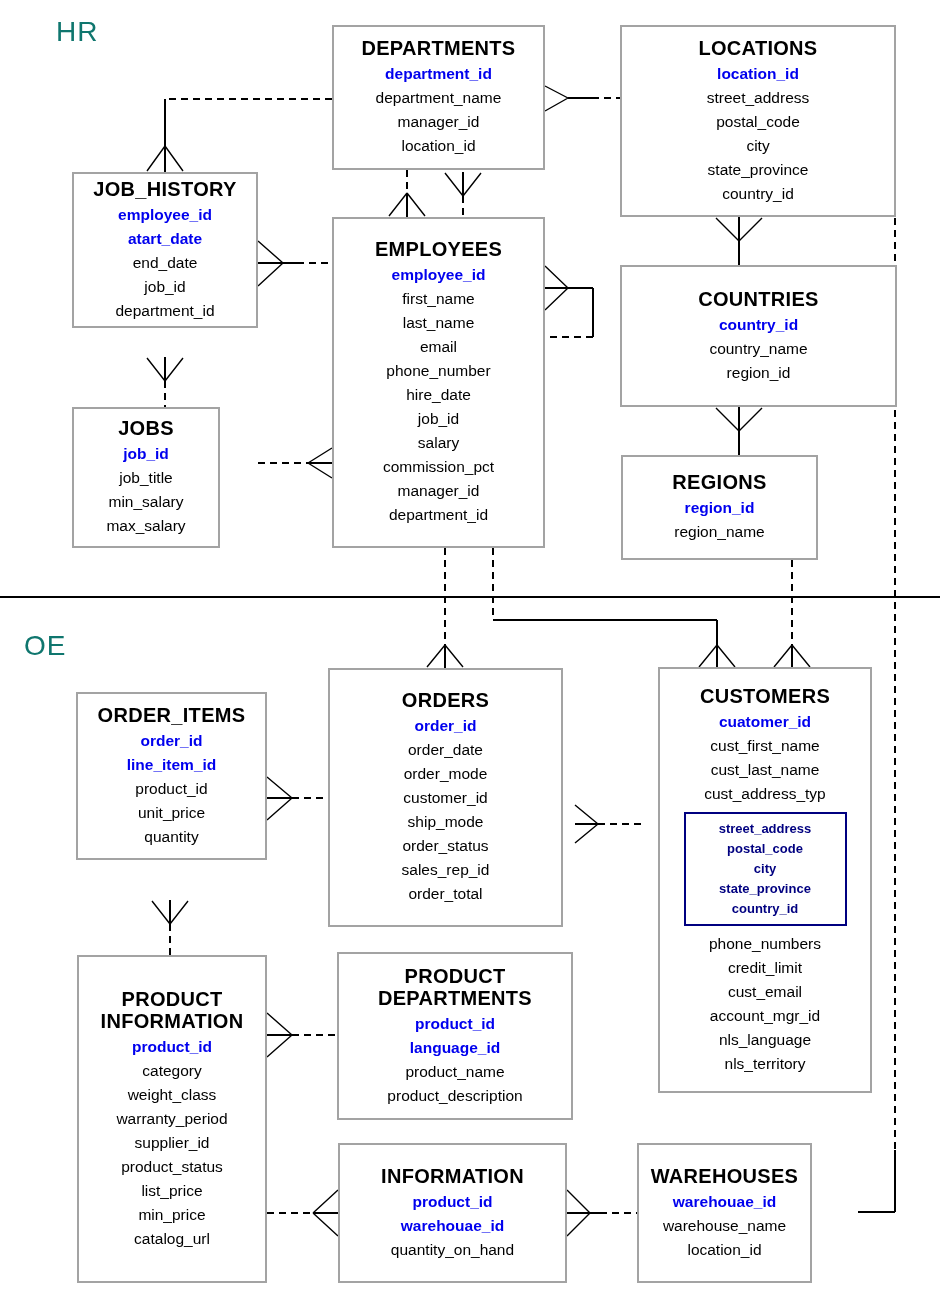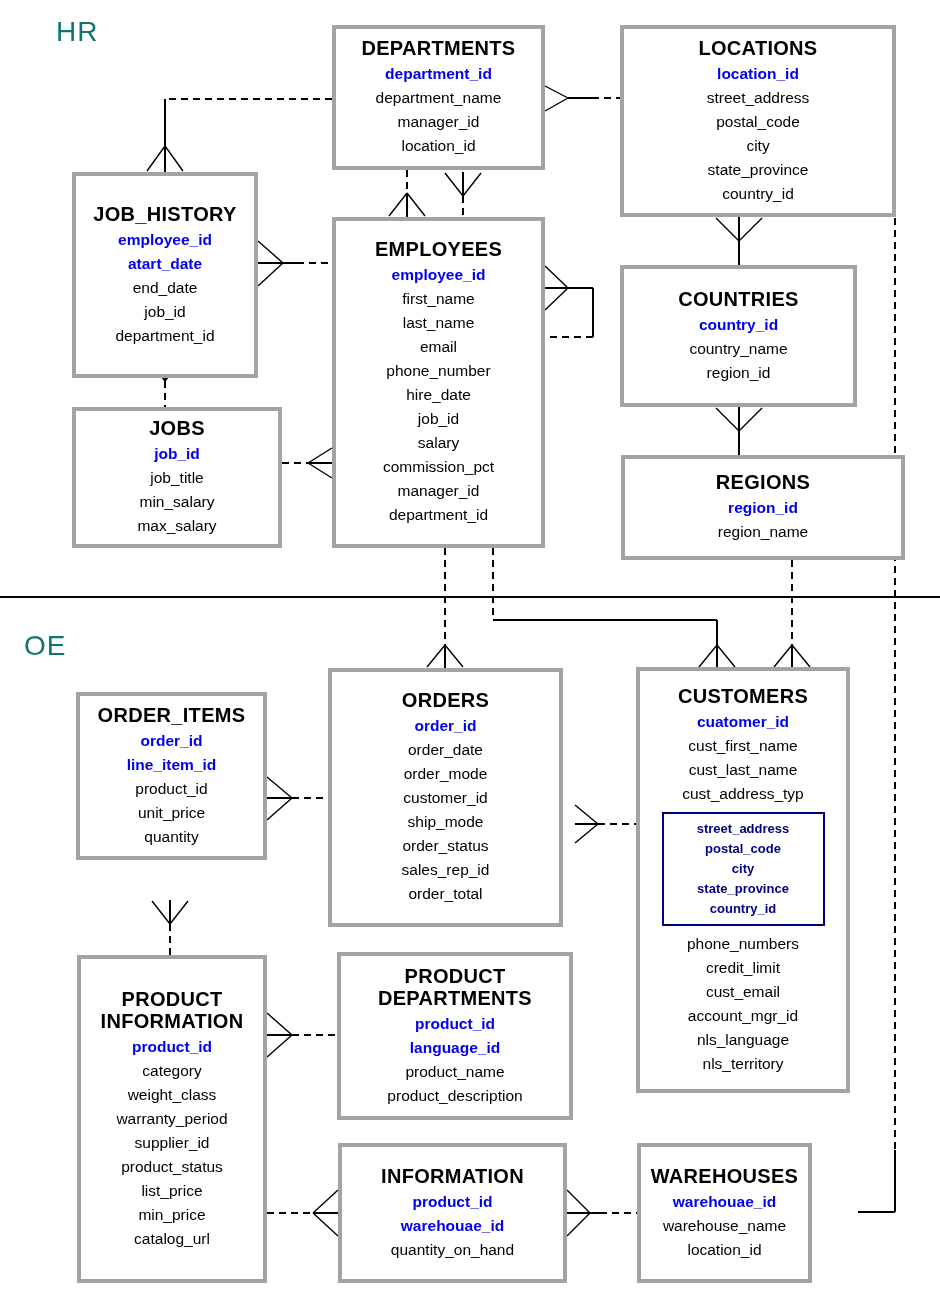--- a/index.html
+++ b/index.html
@@ -1,21 +1,21 @@
 <!DOCTYPE html>
 <html><head>
 <meta charset="utf-8">
 <style>
   html,body{margin:0;padding:0;background:#ffffff;}
   #stage{position:relative;width:940px;height:1298px;background:#ffffff;overflow:hidden;
          font-family:"Liberation Sans",sans-serif;}
   #wires{position:absolute;left:0;top:0;z-index:1;}
   .seclabel{position:absolute;z-index:3;font-weight:normal;font-size:28px;line-height:44px;
             color:#0f766e;letter-spacing:1px;}
-  .tbl{position:absolute;z-index:2;box-sizing:border-box;border:4px solid #a3a3a3;background:#fff;
+  .tbl{position:absolute;z-index:2;box-sizing:border-box;border:2px solid #a3a3a3;background:#fff;
        display:flex;flex-direction:column;align-items:center;justify-content:center;
        text-align:center;}
   .ttl{font-weight:bold;font-size:20px;line-height:22px;color:#000;margin-bottom:3px;
        letter-spacing:0.3px;white-space:nowrap;}
   .row{font-size:15.5px;line-height:24px;color:#000;white-space:nowrap;}
   .row.pk{color:#0000ee;font-weight:bold;}
   .addr{box-sizing:border-box;border:2px solid #000080;margin:6px 0;padding:5px 8px;width:163px;}
   .addr .row{font-size:13px;line-height:20px;color:#000080;font-weight:bold;}
 </style>
 </head>
@@ -107,21 +107,21 @@
   <div class="tbl" style="left:620px;top:25px;width:276px;height:192px">
     <div class="ttl">LOCATIONS</div>
     <div class="row pk">location_id</div>
     <div class="row">street_address</div>
     <div class="row">postal_code</div>
     <div class="row">city</div>
     <div class="row">state_province</div>
     <div class="row">country_id</div>
   </div>
 
-  <div class="tbl" style="left:72px;top:172px;width:186px;height:206px">
+  <div class="tbl" style="left:72px;top:172px;width:186px;height:156px">
     <div class="ttl">JOB_HISTORY</div>
     <div class="row pk">employee_id</div>
     <div class="row pk">atart_date</div>
     <div class="row">end_date</div>
     <div class="row">job_id</div>
     <div class="row">department_id</div>
   </div>
 
   <div class="tbl" style="left:332px;top:217px;width:213px;height:331px">
     <div class="ttl">EMPLOYEES</div>
@@ -131,36 +131,36 @@
     <div class="row">email</div>
     <div class="row">phone_number</div>
     <div class="row">hire_date</div>
     <div class="row">job_id</div>
     <div class="row">salary</div>
     <div class="row">commission_pct</div>
     <div class="row">manager_id</div>
     <div class="row">department_id</div>
   </div>
 
-  <div class="tbl" style="left:620px;top:265px;width:237px;height:142px">
+  <div class="tbl" style="left:620px;top:265px;width:277px;height:142px">
     <div class="ttl">COUNTRIES</div>
     <div class="row pk">country_id</div>
     <div class="row">country_name</div>
     <div class="row">region_id</div>
   </div>
 
-  <div class="tbl" style="left:72px;top:407px;width:210px;height:141px">
+  <div class="tbl" style="left:72px;top:407px;width:148px;height:141px">
     <div class="ttl">JOBS</div>
     <div class="row pk">job_id</div>
     <div class="row">job_title</div>
     <div class="row">min_salary</div>
     <div class="row">max_salary</div>
   </div>
 
-  <div class="tbl" style="left:621px;top:455px;width:284px;height:105px">
+  <div class="tbl" style="left:621px;top:455px;width:197px;height:105px">
     <div class="ttl">REGIONS</div>
     <div class="row pk">region_id</div>
     <div class="row">region_name</div>
   </div>
 
   <div class="tbl" style="left:76px;top:692px;width:191px;height:168px">
     <div class="ttl">ORDER_ITEMS</div>
     <div class="row pk">order_id</div>
     <div class="row pk">line_item_id</div>
     <div class="row">product_id</div>
@@ -173,21 +173,21 @@
     <div class="row pk">order_id</div>
     <div class="row">order_date</div>
     <div class="row">order_mode</div>
     <div class="row">customer_id</div>
     <div class="row">ship_mode</div>
     <div class="row">order_status</div>
     <div class="row">sales_rep_id</div>
     <div class="row">order_total</div>
   </div>
 
-  <div class="tbl" style="left:636px;top:667px;width:214px;height:426px">
+  <div class="tbl" style="left:658px;top:667px;width:214px;height:426px">
     <div class="ttl">CUSTOMERS</div>
     <div class="row pk">cuatomer_id</div>
     <div class="row">cust_first_name</div>
     <div class="row">cust_last_name</div>
     <div class="row">cust_address_typ</div>
     <div class="addr">
       <div class="row">street_address</div>
       <div class="row">postal_code</div>
       <div class="row">city</div>
       <div class="row">state_province</div>

